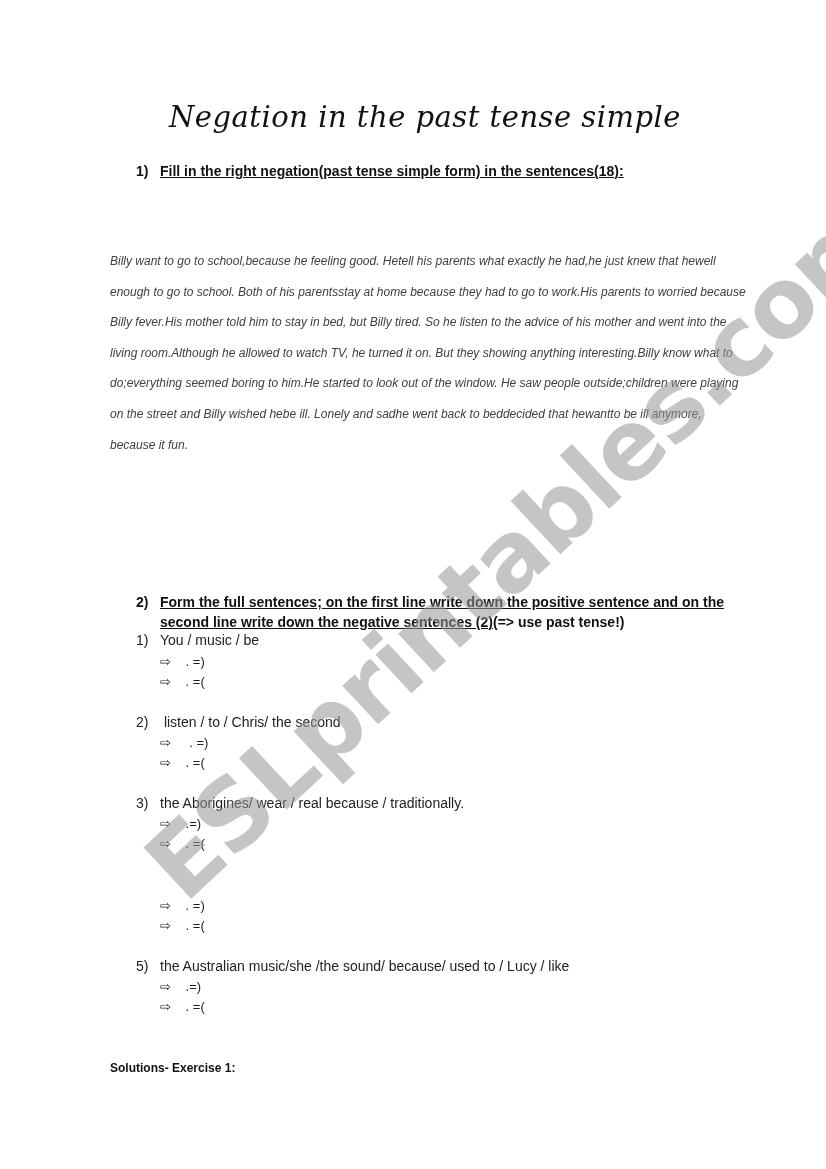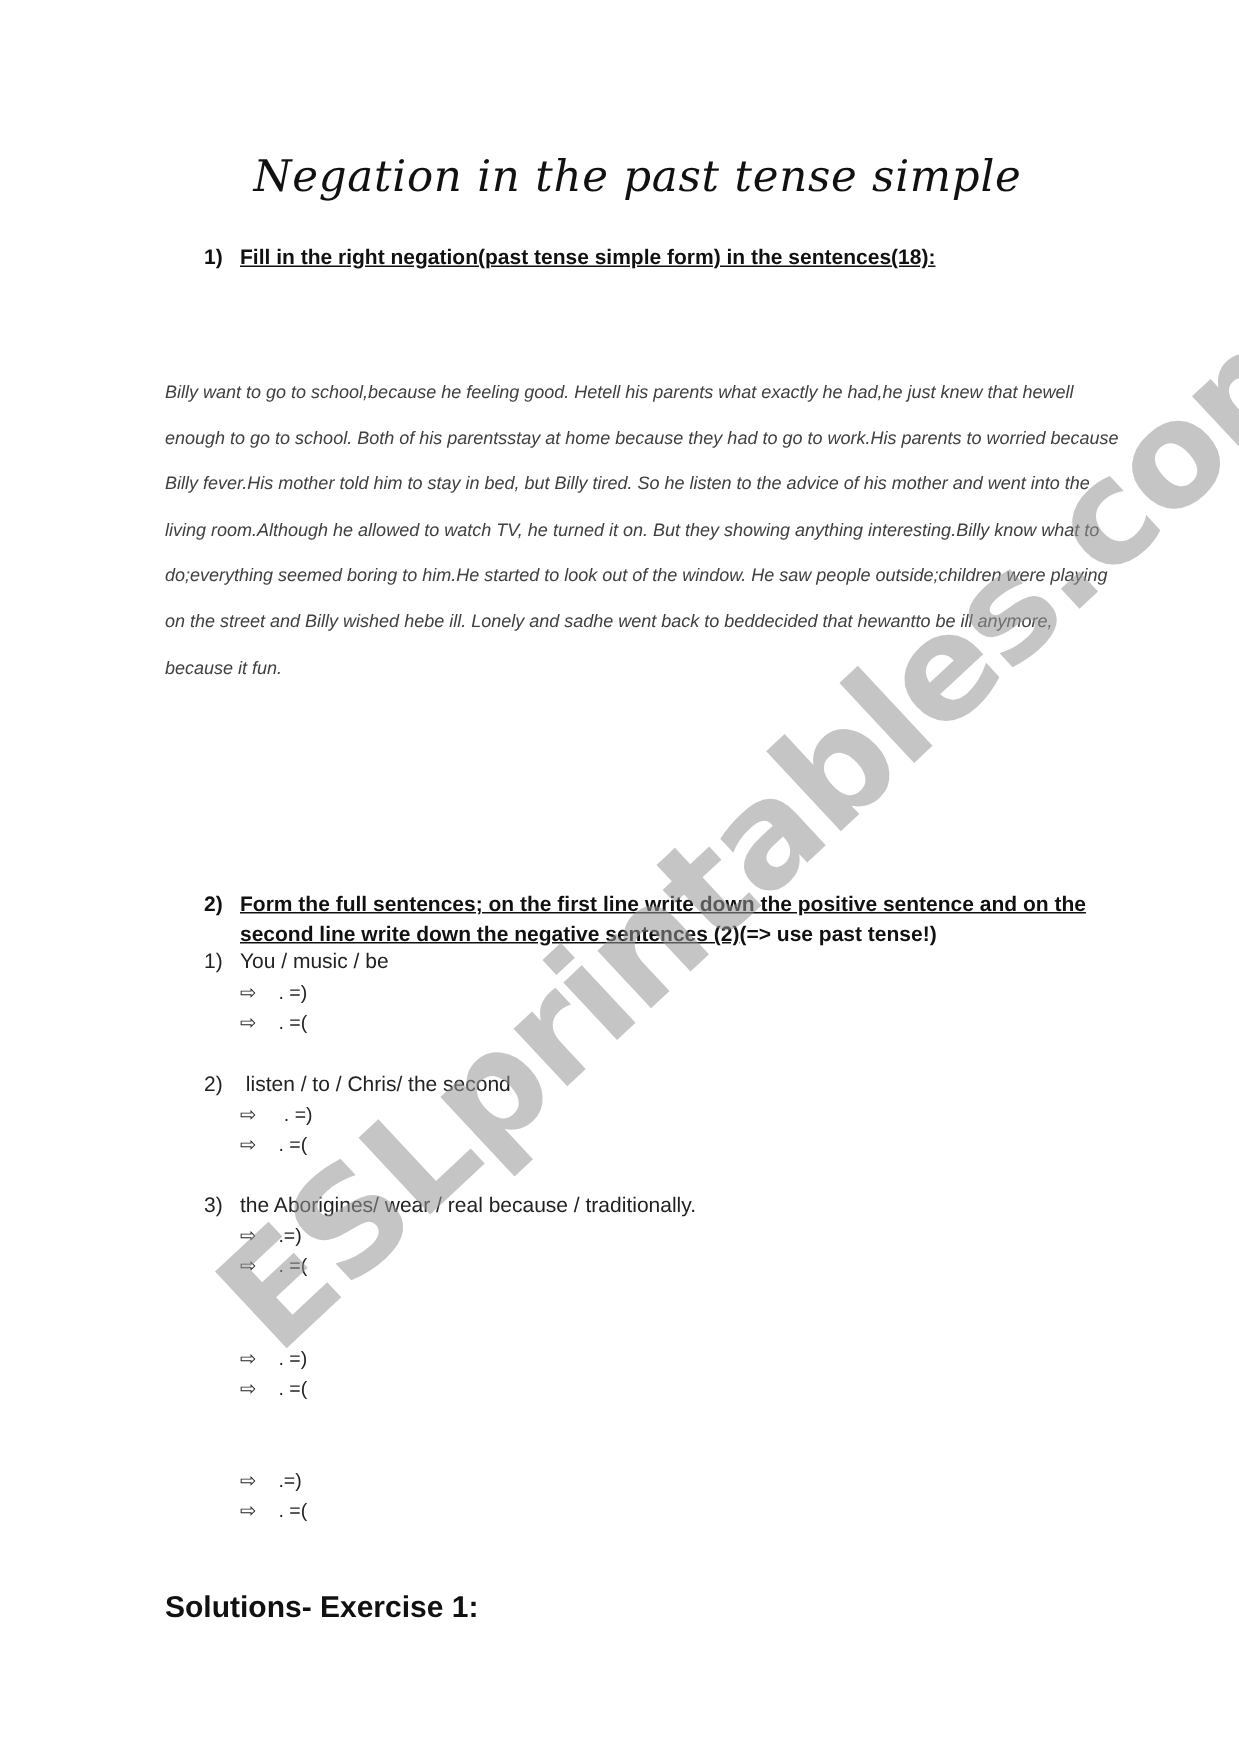--- a/index.html
+++ b/index.html
@@ -12,21 +12,21 @@
   .tip { position: absolute; left: 148px; top: 184px; font-size: 11.5px; font-weight: bold; color: #111; }
   .para { position: absolute; left: 98px; top: 246px; width: 640px; font-size: 12px; line-height: 30.6px; color: #404040; font-style: italic; }
   .sec2 { position: absolute; left: 124px; top: 592px; width: 600px; font-weight: bold; font-size: 14px; line-height: 20px; color: #111; }
   .sec2 .num { position: absolute; left: 0; top: 0; }
   .sec2 .txt { margin-left: 24px; display: block; }
   .sec2 .u { text-decoration: underline; }
   .item { position: absolute; left: 124px; font-size: 14px; color: #222; }
   .item .num { display: inline-block; width: 24px; }
   .ans { position: absolute; left: 148px; font-size: 13px; color: #222; }
   .ans .arrow { display: inline-block; width: 22px; font-size: 13px; }
-  .solutions { position: absolute; left: 98px; top: 1061px; font-weight: bold; font-size: 20px; color: #111; }
+  .solutions { position: absolute; left: 98px; top: 1061px; font-weight: bold; font-size: 12px; color: #111; }
   .watermark { position: absolute; left: 40px; top: 545px; width: 820px; text-align: center; font-family: "DejaVu Sans", sans-serif; font-weight: bold; font-size: 96px; color: rgba(150,150,150,0.55); transform: rotate(-43deg); transform-origin: center center; white-space: nowrap; pointer-events: none; letter-spacing: -2px; }
 </style>
 </head>
 <body>
 
 <div class="page">
 
   <div class="title">Negation in the past tense simple</div>
 
   <div class="sec-head" style="top:163px;">
@@ -54,19 +54,22 @@
 
   <div class="item" style="top:795px;">
     <span class="num">3)</span><span style="white-space:pre">the Aborigines/ wear / real because / traditionally.</span>
   </div>
   <div class="ans" style="top:816px;"><span class="arrow">⇨</span><span style="white-space:pre"> .=)</span></div>
   <div class="ans" style="top:836px;"><span class="arrow">⇨</span><span style="white-space:pre"> . =(</span></div>
 
   <div class="ans" style="top:898px;"><span class="arrow">⇨</span><span style="white-space:pre"> . =)</span></div>
   <div class="ans" style="top:918px;"><span class="arrow">⇨</span><span style="white-space:pre"> . =(</span></div>
 
+  <div class="item" style="top:958px;">
+    <span class="num">5)</span><span style="white-space:pre">the Australian music/she /the sound/ because/ used to / Lucy / like</span>
+  </div>
   <div class="ans" style="top:979px;"><span class="arrow">⇨</span><span style="white-space:pre"> .=)</span></div>
   <div class="ans" style="top:999px;"><span class="arrow">⇨</span><span style="white-space:pre"> . =(</span></div>
 
   <div class="solutions">Solutions- Exercise 1:</div>
 
   <div class="watermark">ESLprintables.com</div>
 </div>
 
 </body></html>

